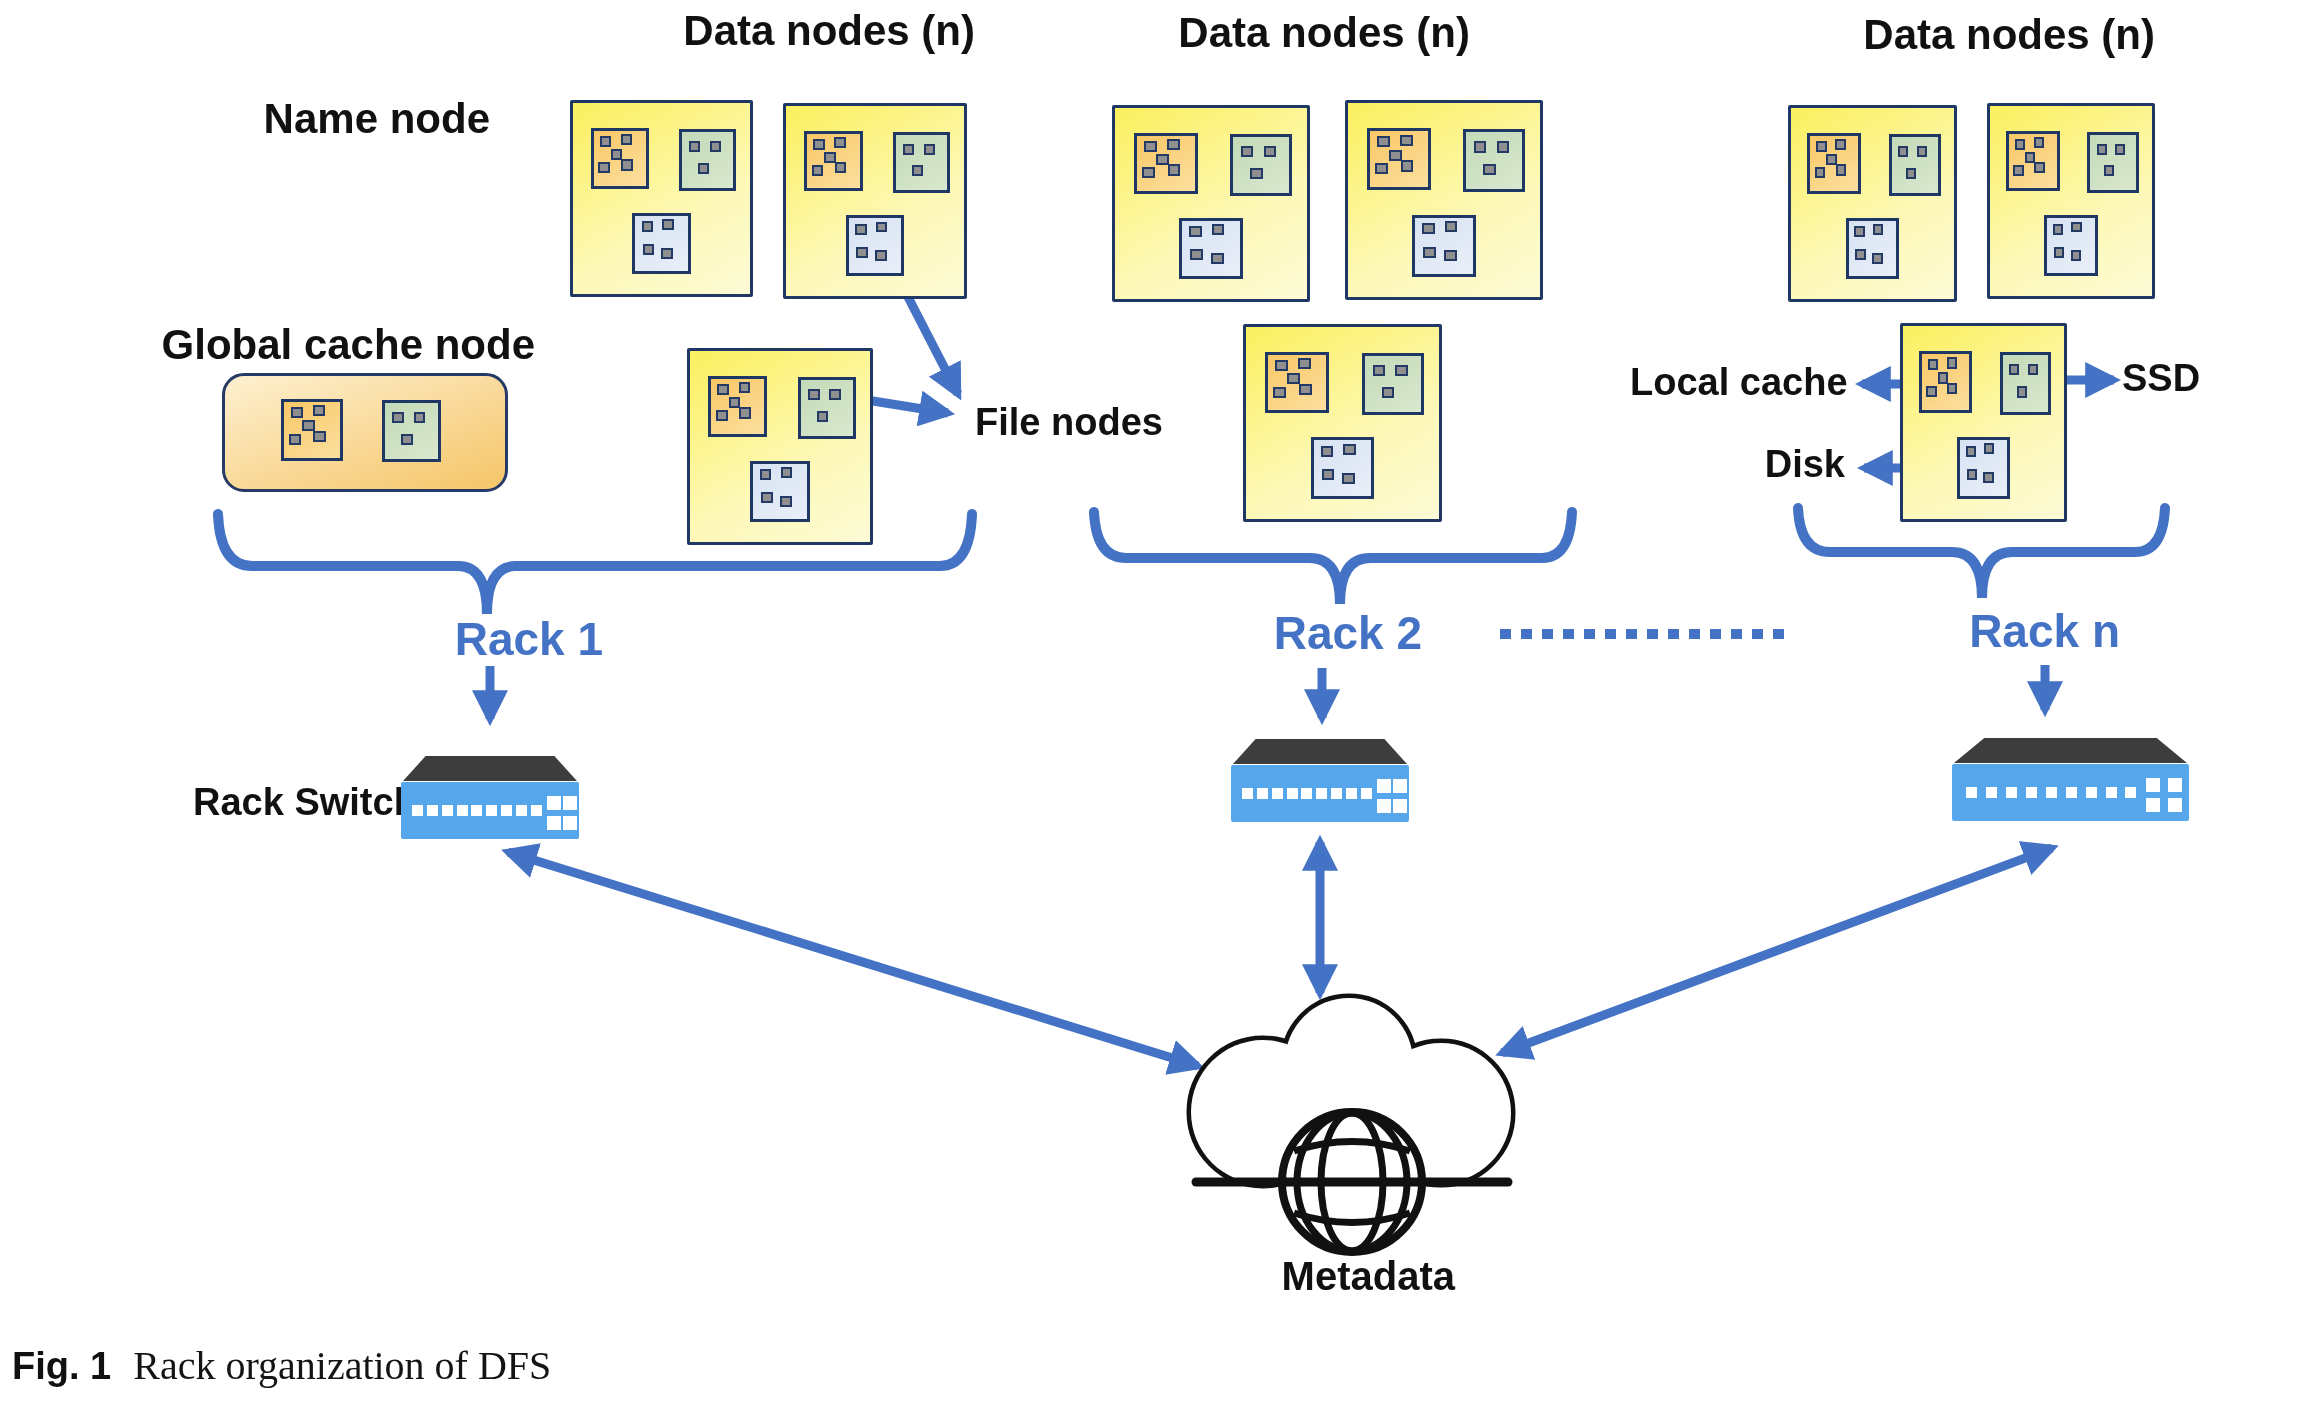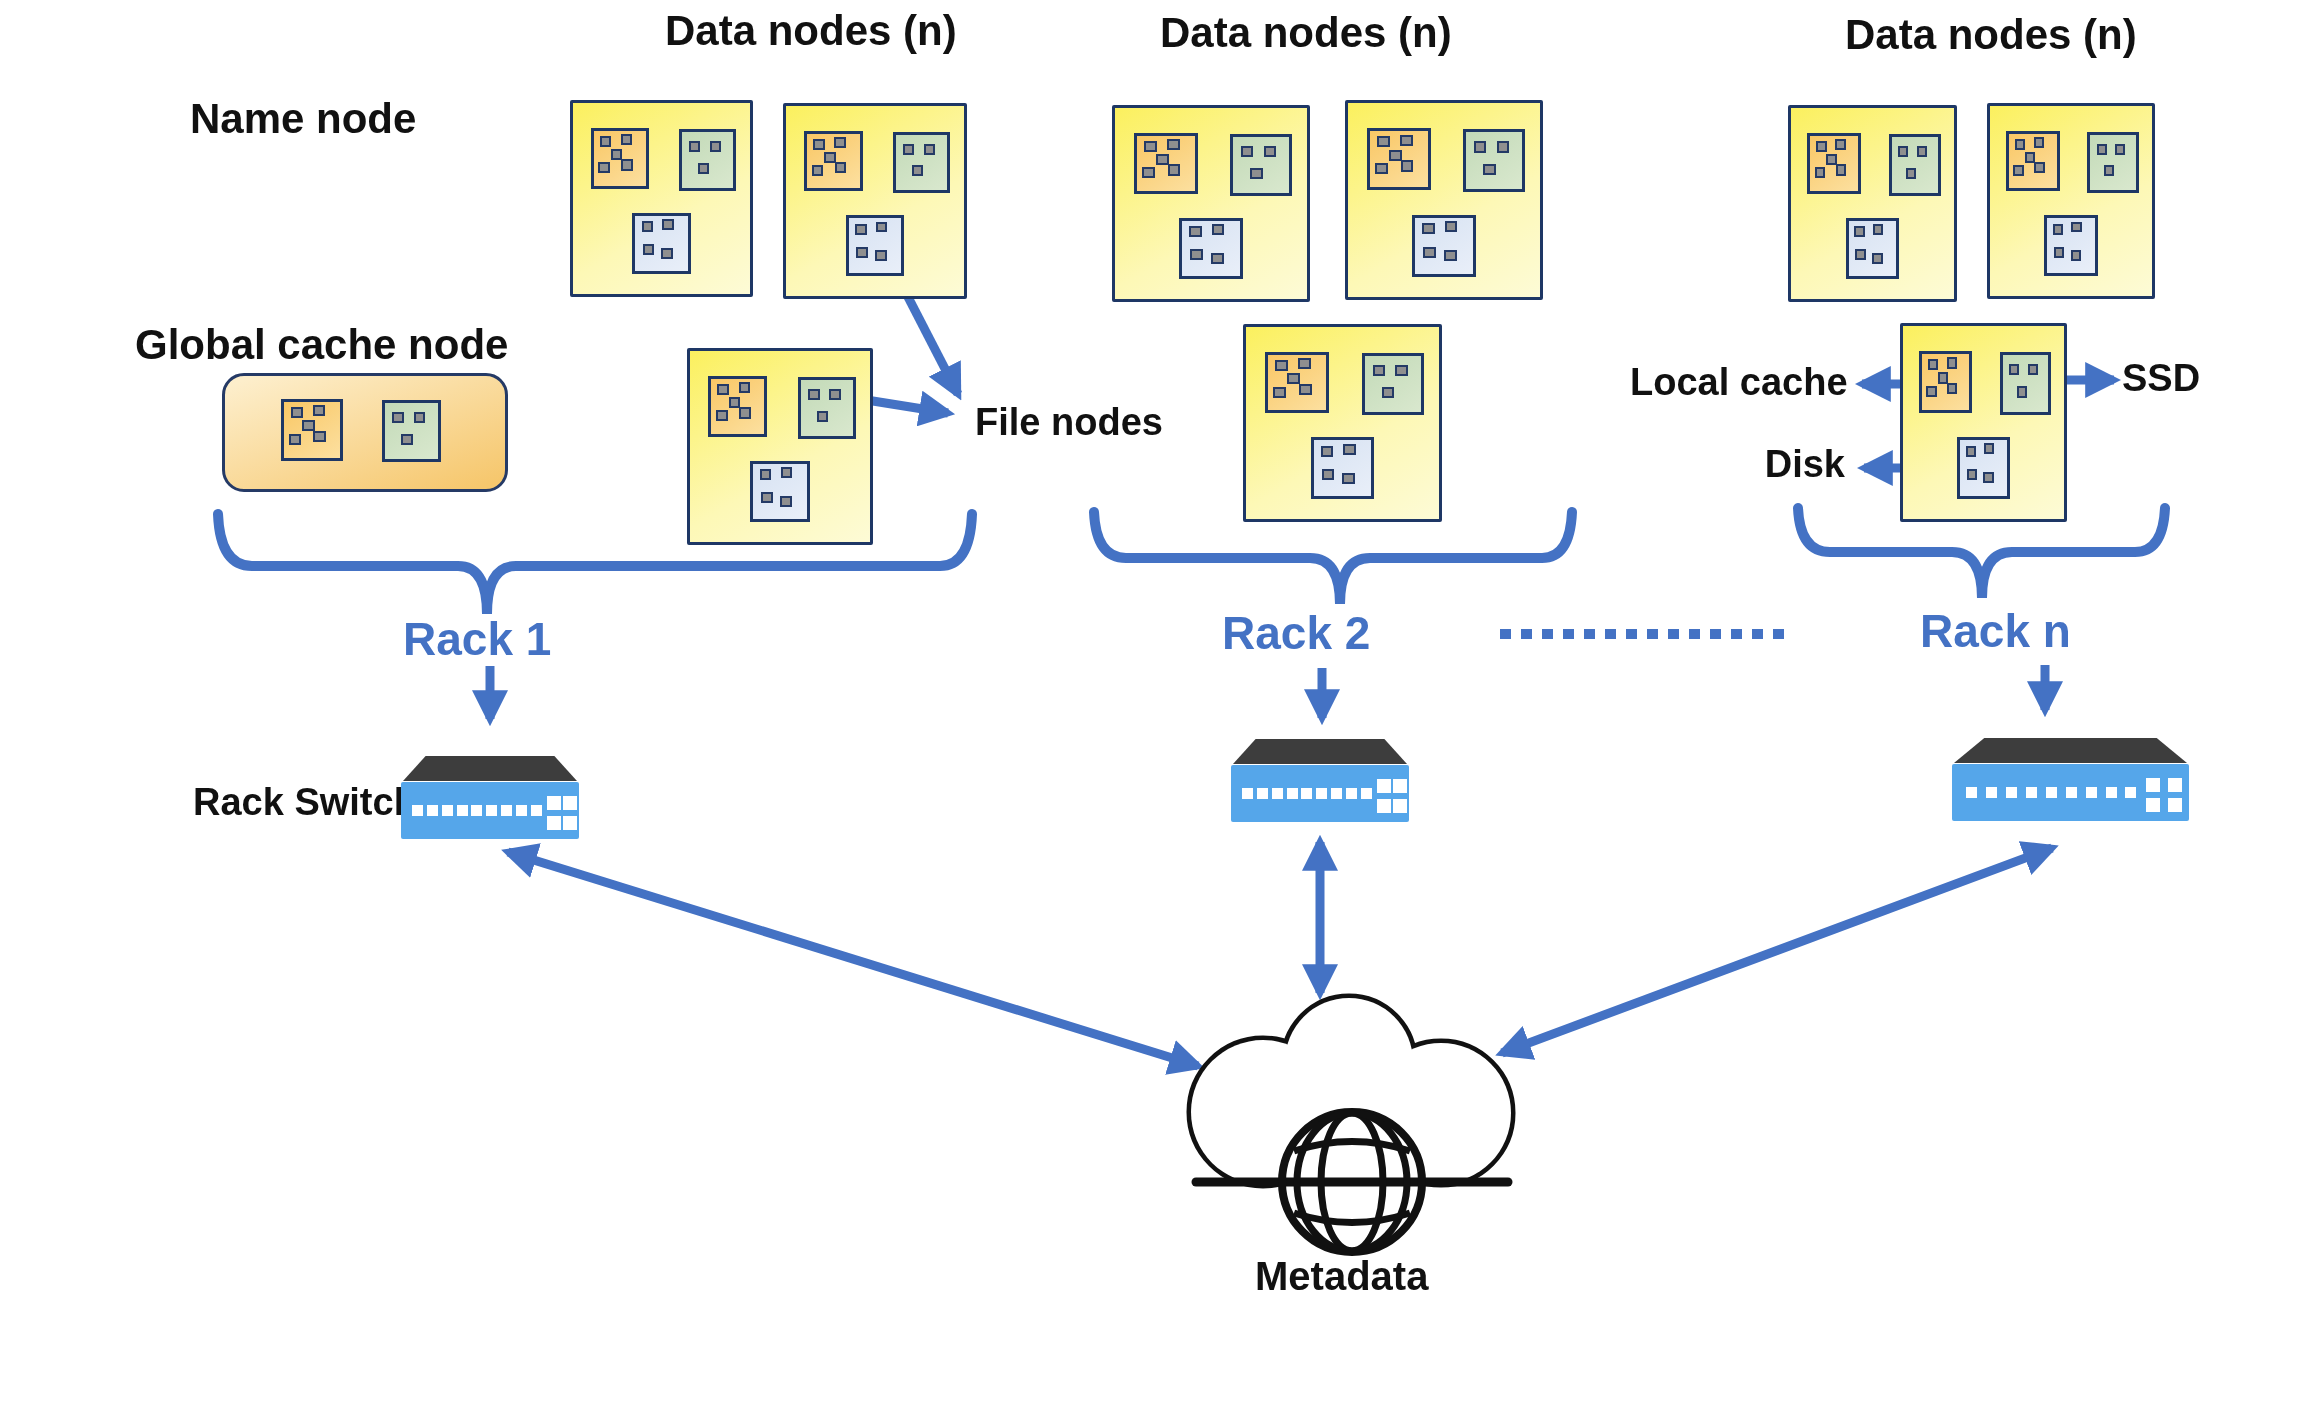--- a/index.html
+++ b/index.html
@@ -2,21 +2,21 @@
 <html><head>
 <meta charset="utf-8">
 <style>
   html,body{margin:0;padding:0;background:#fff;}
   .stage{position:relative;width:2297px;height:1406px;background:#fff;overflow:hidden;
          font-family:"Liberation Sans",sans-serif;color:#111;}
   svg.overlay{position:absolute;left:0;top:0;width:2297px;height:1406px;pointer-events:none;}
 
   
   .lbl{position:absolute;font-weight:bold;color:#111;line-height:1.1;white-space:nowrap;}
-  .ctr{text-align:left;}
+  .ctr{text-align:right;}
   .t42{font-size:42px;}
   .t40{font-size:40px;}
   .t38{font-size:38px;}
   .blue{color:#4472c4;font-size:46px;}
 
   
   .node-box{position:absolute;border:3px solid #1e3765;border-radius:2px;
             background:linear-gradient(150deg,#fbf05e 0%,#fdf8b6 60%,#fdfbd6 100%);box-sizing:border-box;}
   .fb{position:absolute;border:3px solid #1e3765;box-sizing:border-box;}
   .fb-orange{left:10%;top:13%;width:33%;height:32%;background:linear-gradient(145deg,#f9c765 0%,#fce0a0 100%);}
@@ -378,14 +378,17 @@
         <span class="port" style="left: 73.2%; top: 40%;"></span>
         <span class="bport" style="left: 82%; top: 24%;"></span>
         <span class="bport" style="left: 91%; top: 24%;"></span>
         <span class="bport" style="left: 82%; top: 60%;"></span>
         <span class="bport" style="left: 91%; top: 60%;"></span>
       </div>
   </div>
 
   <div class="lbl ctr t40" style="left:1255px;top:1254px;width:200px">Metadata</div>
 
+  <div class="caption">
+    <span class="cap-label">Fig. 1</span><span class="cap-text">Rack organization of DFS</span>
+  </div>
 
 </div>
 
 </body></html>

